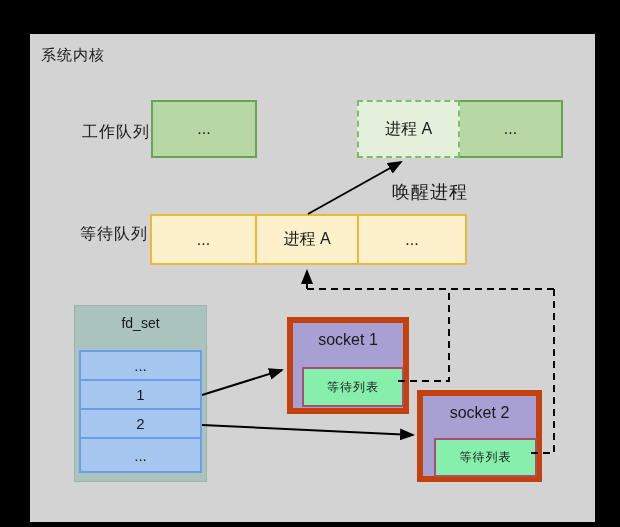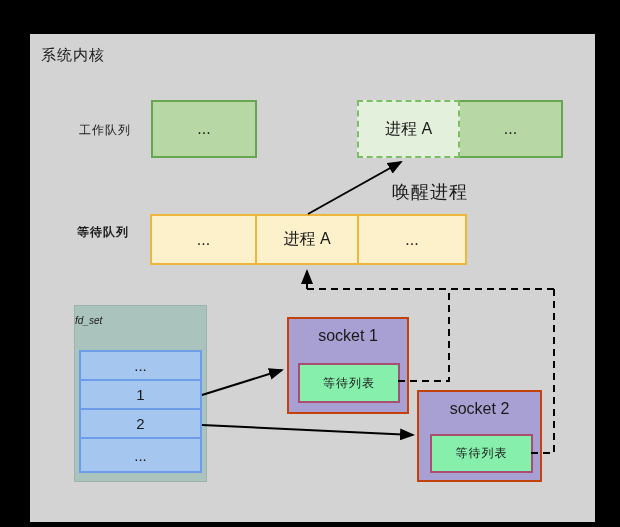--- a/index.html
+++ b/index.html
@@ -16,25 +16,25 @@
     width:565px;height:488px;
     background:#d3d3d3;
     margin-top:12px;
   }
   .kernel-label{
     position:absolute;left:11px;top:12px;
     font-size:15px;font-weight:500;letter-spacing:1px;
   }
   .row-label{
     position:absolute;
-    font-size:12px;letter-spacing:1px;
-    text-align:center;width:90px;
+    font-size:16px;letter-spacing:1px;
+    text-align:right;width:90px;
   }
   #wq-label{left:30px;top:88px;}
-  #wtq-label{left:28px;top:190px;font-weight:bold;}
+  #wtq-label{left:28px;top:190px;}
   .queue{position:absolute;}
   #work-queue{left:121px;top:66px;width:412px;height:58px;}
   #wait-queue{left:120px;top:180px;width:317px;height:51px;}
   .cell{
     position:absolute;top:0;height:100%;
     box-sizing:border-box;
     display:flex;align-items:center;justify-content:center;
     font-size:16px;
   }
   .cell.green{background:#b7d8a5;border:2px solid #66a651;}
@@ -45,32 +45,32 @@
     font-size:18px;letter-spacing:1px;
   }
   #fd-set{
     position:absolute;left:44px;top:271px;
     width:133px;height:177px;
     background:#abc3bd;border:1px solid #9bb5ae;
     box-sizing:border-box;
   }
   #fd-set .fd-title{
     position:absolute;top:9px;left:0;width:100%;
-    font-size:10px;font-style:italic;
+    text-align:center;font-size:14px;
   }
   .fd-row{
     position:absolute;left:4px;width:123px;
     box-sizing:border-box;
     background:#a5c6ef;border:2px solid #6d9ce8;
     display:flex;align-items:center;justify-content:center;
     font-size:15px;
   }
   .socket{
     position:absolute;
-    background:#a89fd2;border:2px solid #c2410c;
+    background:#a89fd2;border:6px solid #c2410c;
     box-sizing:border-box;
   }
   #socket1{left:257px;top:283px;width:122px;height:97px;}
   #socket2{left:387px;top:356px;width:125px;height:92px;}
   .socket-title{
     position:absolute;top:8px;left:0;width:100%;
     text-align:center;font-size:16px;
   }
   .wait-list{
     position:absolute;

